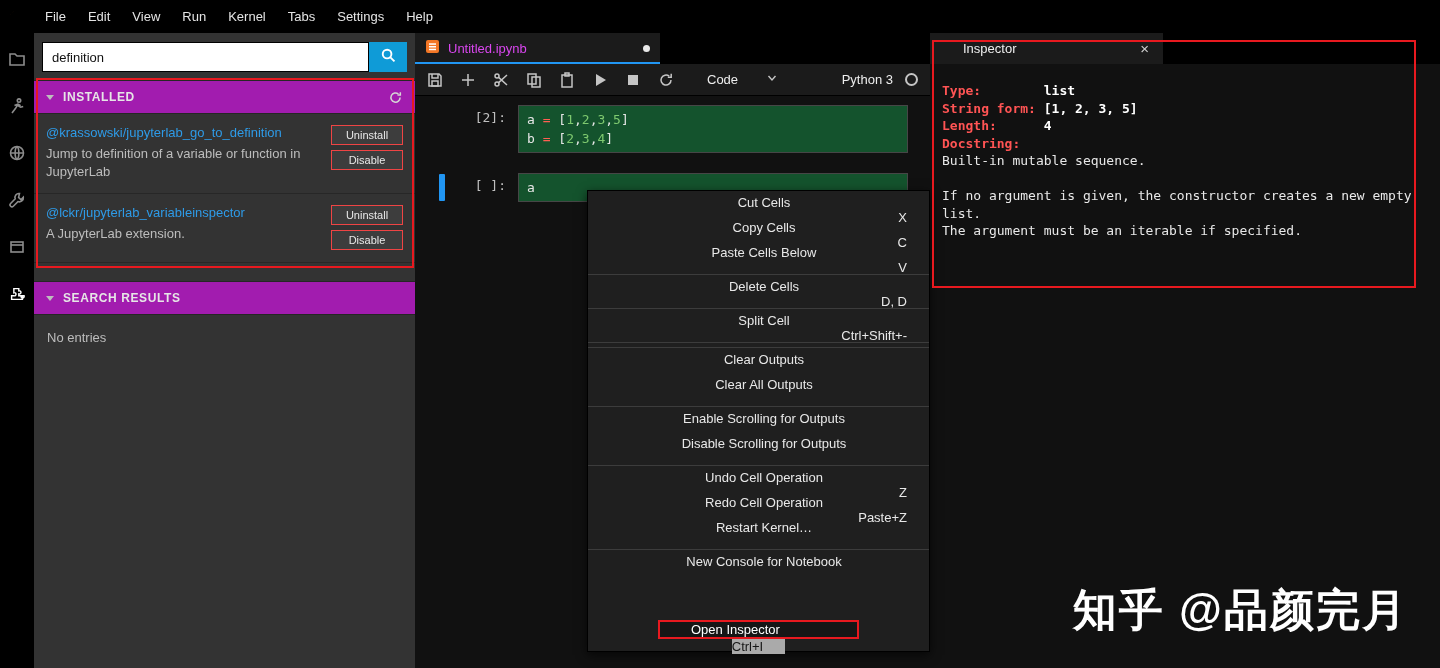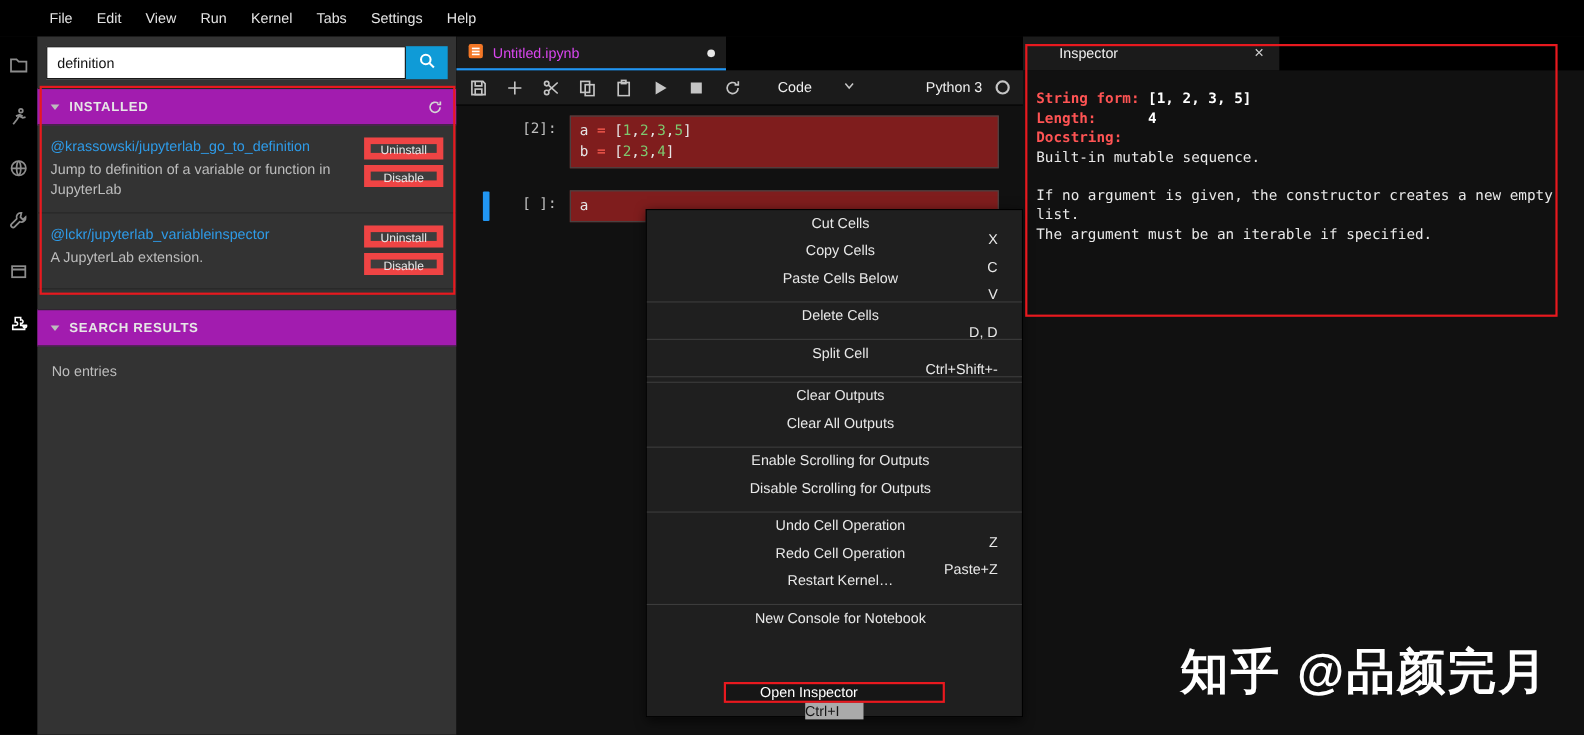--- a/index.html
+++ b/index.html
@@ -35,21 +35,21 @@
     border-top:1px solid #262626; border-bottom:1px solid #262626; background:#a21caf; }
   .chevron { width:0; height:0; border-left:4px solid transparent; border-right:4px solid transparent;
     border-top:5px solid #bdbdbd; }
   .refresh-btn { margin-left:auto; background:none; border:none; cursor:pointer;
     display:flex; align-items:center; }
   .ext-item { display:flex; padding:11px 12px 12px 12px; border-bottom:1px solid #272727; }
   .ext-info { flex:1; min-width:0; }
   .ext-name { color:var(--link-blue,#2196f3); font-size:13px; margin-bottom:5px; cursor:pointer; }
   .ext-desc { color:#bdbdbd; font-size:13px; line-height:1.4; }
   .ext-actions { display:flex; flex-direction:column; gap:5px; margin-left:10px; flex:none; }
-  .ext-btn { width:72px; height:20px; background:#3d3d3d; border:6px solid #ef4444;
+  .ext-btn { width:72px; height:20px; background:#3d3d3d; border:1px solid #ef4444;
     color:#e8e8e8; font-size:11px; cursor:pointer; font-family:"Liberation Sans",sans-serif; }
   .section-gap { height:18px; }
   .no-entries { padding:15px 13px; font-size:13px; color:#bdbdbd; }
 
   
   .main-col { flex:1; display:flex; flex-direction:column; background:#111; min-width:0; }
   .doc-tabbar { height:31px; background:#000; display:flex; flex:none; }
   .doc-tab { width:245px; background:#1b1b1b; display:flex; align-items:center; gap:8px;
     padding:0 10px; position:relative; cursor:pointer; }
   .doc-tab::after { content:""; position:absolute; left:0; right:0; bottom:0; height:2px;
@@ -62,21 +62,21 @@
   .tb-icon svg { stroke:#c5c5c5; fill:none; stroke-width:1.5; }
   .mode-select { display:flex; align-items:center; gap:28px; margin-left:16px; font-size:13px;
     color:#eee; cursor:pointer; }
   .kernel-area { margin-left:auto; display:flex; align-items:center; gap:12px; font-size:13px; color:#eee; }
   .kernel-circle { width:13px; height:13px; border:2px solid #c5c5c5; border-radius:50%; }
 
   .nb-content { flex:1; position:relative; padding-top:9px; overflow:hidden; }
   .cell { display:flex; margin:0 22px 20px 0; position:relative; }
   .cell-prompt { width:103px; flex:none; text-align:right; padding:5px 12px 0 0;
     font-family:"DejaVu Sans Mono",monospace; font-size:13px; color:#c0c0c0; }
-  .cell-input { flex:1; background:#7f1d1d; border:1px solid #464646; padding:4px 8px;
+  .cell-input { flex:1; background:#14532d; border:1px solid #464646; padding:4px 8px;
     font-family:"DejaVu Sans Mono",monospace; font-size:13px; line-height:19px; min-height:29px; }
   .code-line { white-space:pre; }
   .tok-v { color:#e6e6e6; } .tok-p { color:#e6e6e6; }
   .tok-o { color:var(--code-operator,#ff5f52); }
   .tok-n { color:var(--code-number,#7ec96f); }
   .active-bar { position:absolute; left:24px; top:1px; bottom:1px; width:6px;
     background:var(--selected-cell-bar,#2196f3); border-radius:1px; }
 
   
   .context-menu { position:absolute; left:587px; top:190px; width:343px; background:#1f1f1f;
@@ -325,20 +325,21 @@
   </div>
 
   <div class="right-panel">
     <div class="insp-tabbar">
       <div class="insp-tab">
         <span class="insp-tab-title">Inspector</span>
         <span class="insp-close">×</span>
       </div>
     </div>
     <div class="insp-content">
+      <div class="insp-row"><span class="insp-label">Type:</span><span class="insp-value">list</span></div>
       <div class="insp-row"><span class="insp-label">String form:</span><span class="insp-value">[1, 2, 3, 5]</span></div>
       <div class="insp-row"><span class="insp-label">Length:</span><span class="insp-value">4</span></div>
       <div class="insp-row"><span class="insp-label">Docstring:</span><span class="insp-value"></span></div>
       <div class="insp-doc">Built-in mutable sequence.</div>
       <div class="insp-doc"></div>
       <div class="insp-doc">If no argument is given, the constructor creates a new empty</div>
       <div class="insp-doc">list.</div>
       <div class="insp-doc">The argument must be an iterable if specified.</div>
     </div>
   </div>

